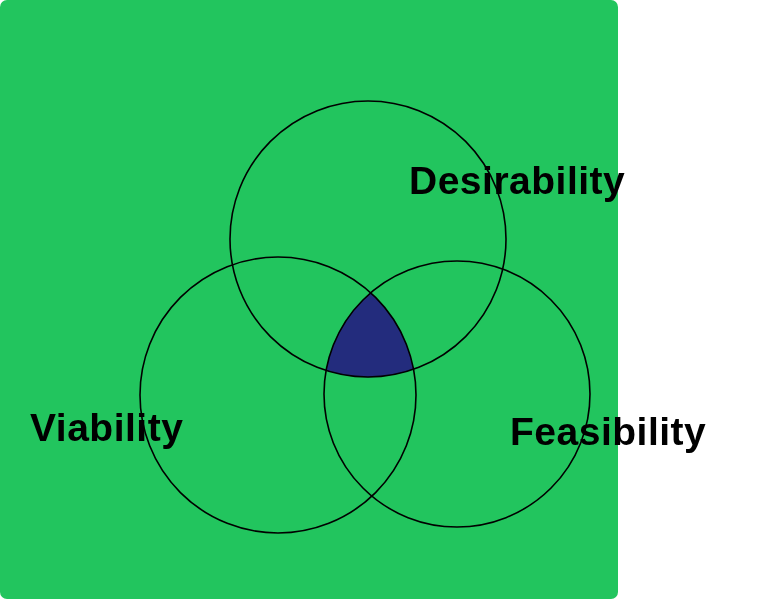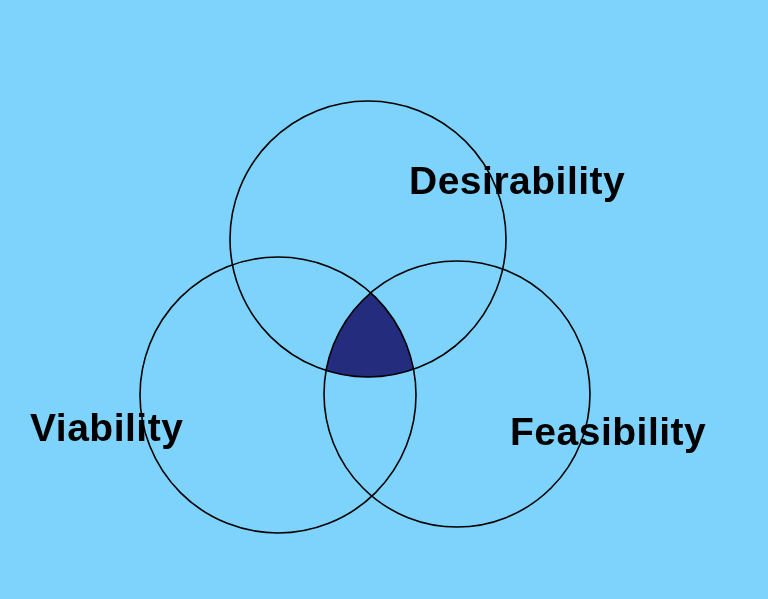--- a/index.html
+++ b/index.html
@@ -8,23 +8,24 @@
   }
   body {
     width: 768px;
     height: 599px;
     background: #ffffff;
     font-family: "Liberation Sans", sans-serif;
     overflow: hidden;
   }
   .venn-wrap {
     position: relative;
-    width: 768px;
+    width: 618px;
     height: 599px;
-    background: #7dd3fc;
+    background: #22c55e;
+    border-radius: 7px;
   }
   svg {
     display: block;
   }
   .venn-label {
     font-family: "Liberation Sans", sans-serif;
     font-weight: bold;
     font-size: 39px;
     letter-spacing: 0.5px;
   }

